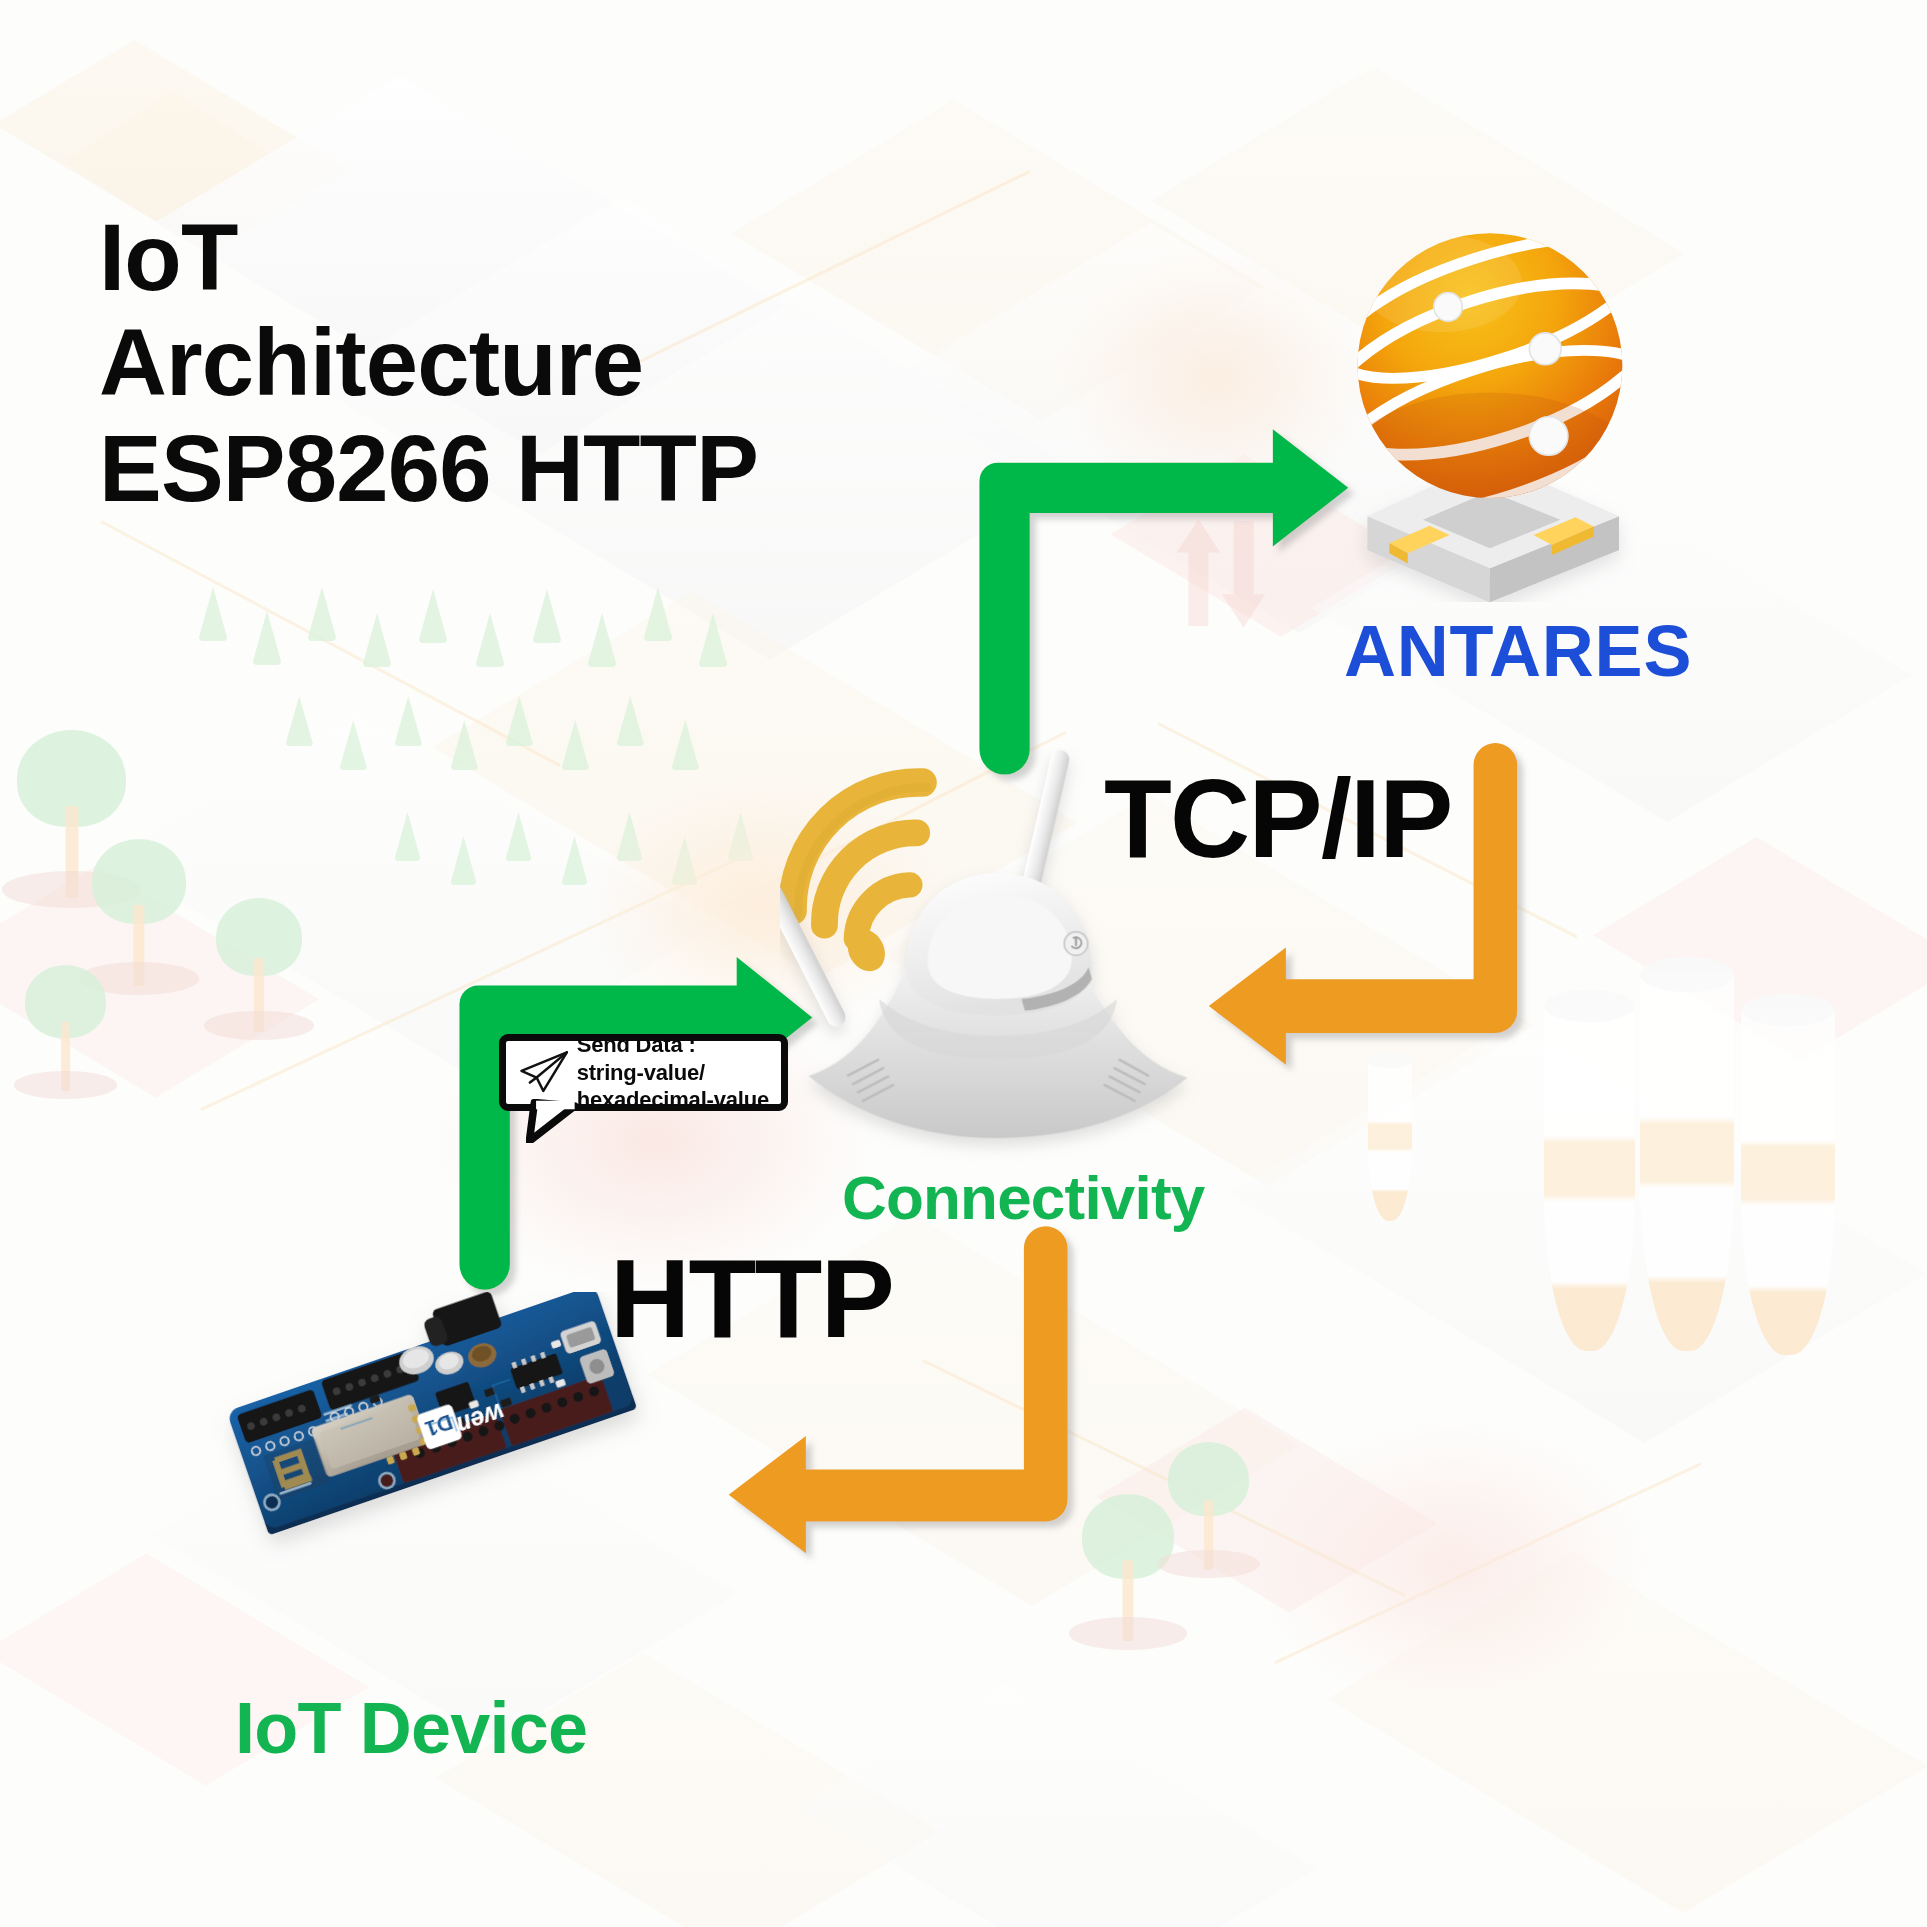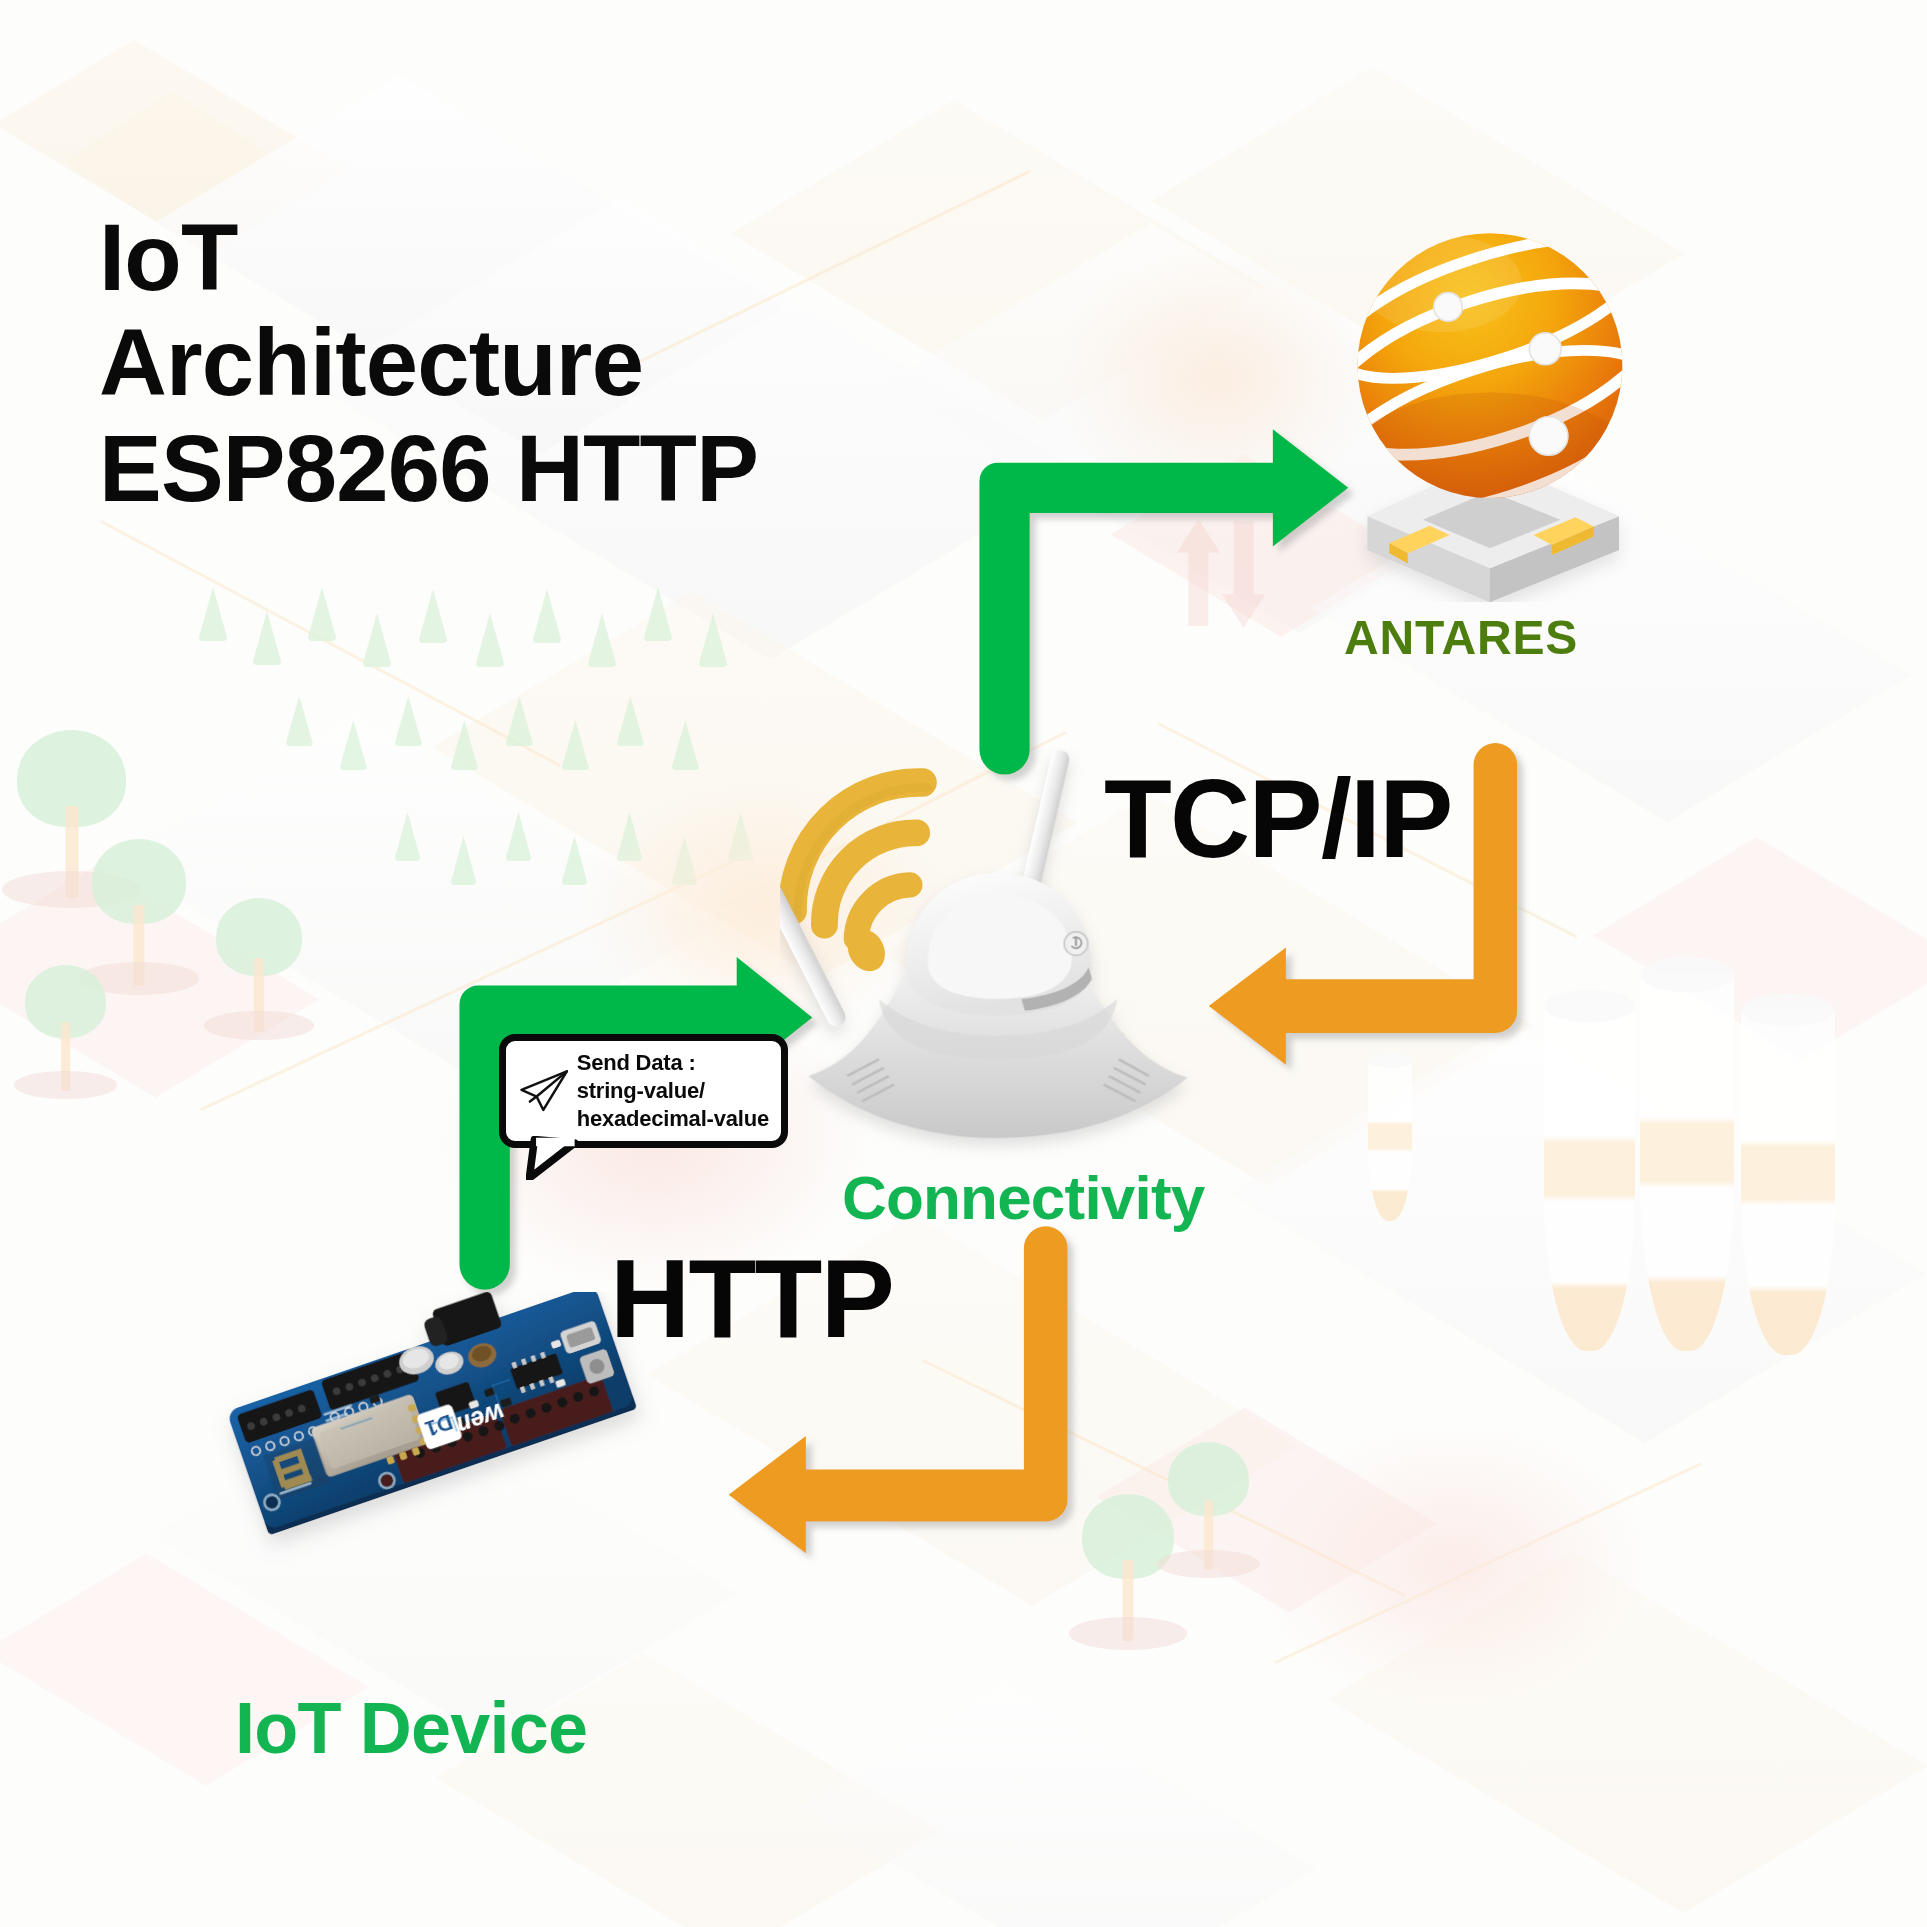--- a/index.html
+++ b/index.html
@@ -93,32 +93,32 @@
   }
 
   
   .arrow { position:absolute; z-index:22; }
   .arrow svg { display:block; overflow:visible; }
 
   
   .lbl { position:absolute; z-index:34; font-weight:bold; white-space:nowrap; }
   #lbl-tcpip { left:1104px; top:755px; font-size:111px; color:#060606; letter-spacing:-1.7px; }
   #lbl-http  { left:610px;  top:1235px; font-size:111px; color:#060606; letter-spacing:-1.7px; }
-  #lbl-antares { left:1344px; top:610px; font-size:48px; color:#4d7c0f; letter-spacing:0.8px; }
+  #lbl-antares { left:1344px; top:610px; font-size:72px; color:#1d4ed8; letter-spacing:0.8px; }
   #lbl-platform { left:1336px; top:675px; font-size:60px; color:#12b552; letter-spacing:-0.8px; }
   #lbl-connectivity { left:842px; top:1162px; font-size:62px; color:#12b552; letter-spacing:-0.8px; }
   #lbl-iotdevice { left:235px; top:1687px; font-size:72px; color:#12b552; letter-spacing:-0.8px; }
 
   
   #bubble {
     position:absolute; left:499px; top:1034px;
-    width:289px; height:114px;
+    width:289px; height:77px;
     background:#ffffff;
     border:7.6px solid #0a0a0a;
-    border-radius:16px;
+    border-radius:9px;
     z-index:33;
     display:flex; align-items:center;
     padding:0 8.4px 0 11.7px;
   }
   #bubble .tail {
     position:absolute; left:20px; bottom:-39px; width:52px; height:44px;
   }
   #bubble .plane { width:54px; height:47px; flex:0 0 auto; margin-right:5px; }
   #bubble .txt {
     font-size:22px; font-weight:bold; color:#0a0a0a;

